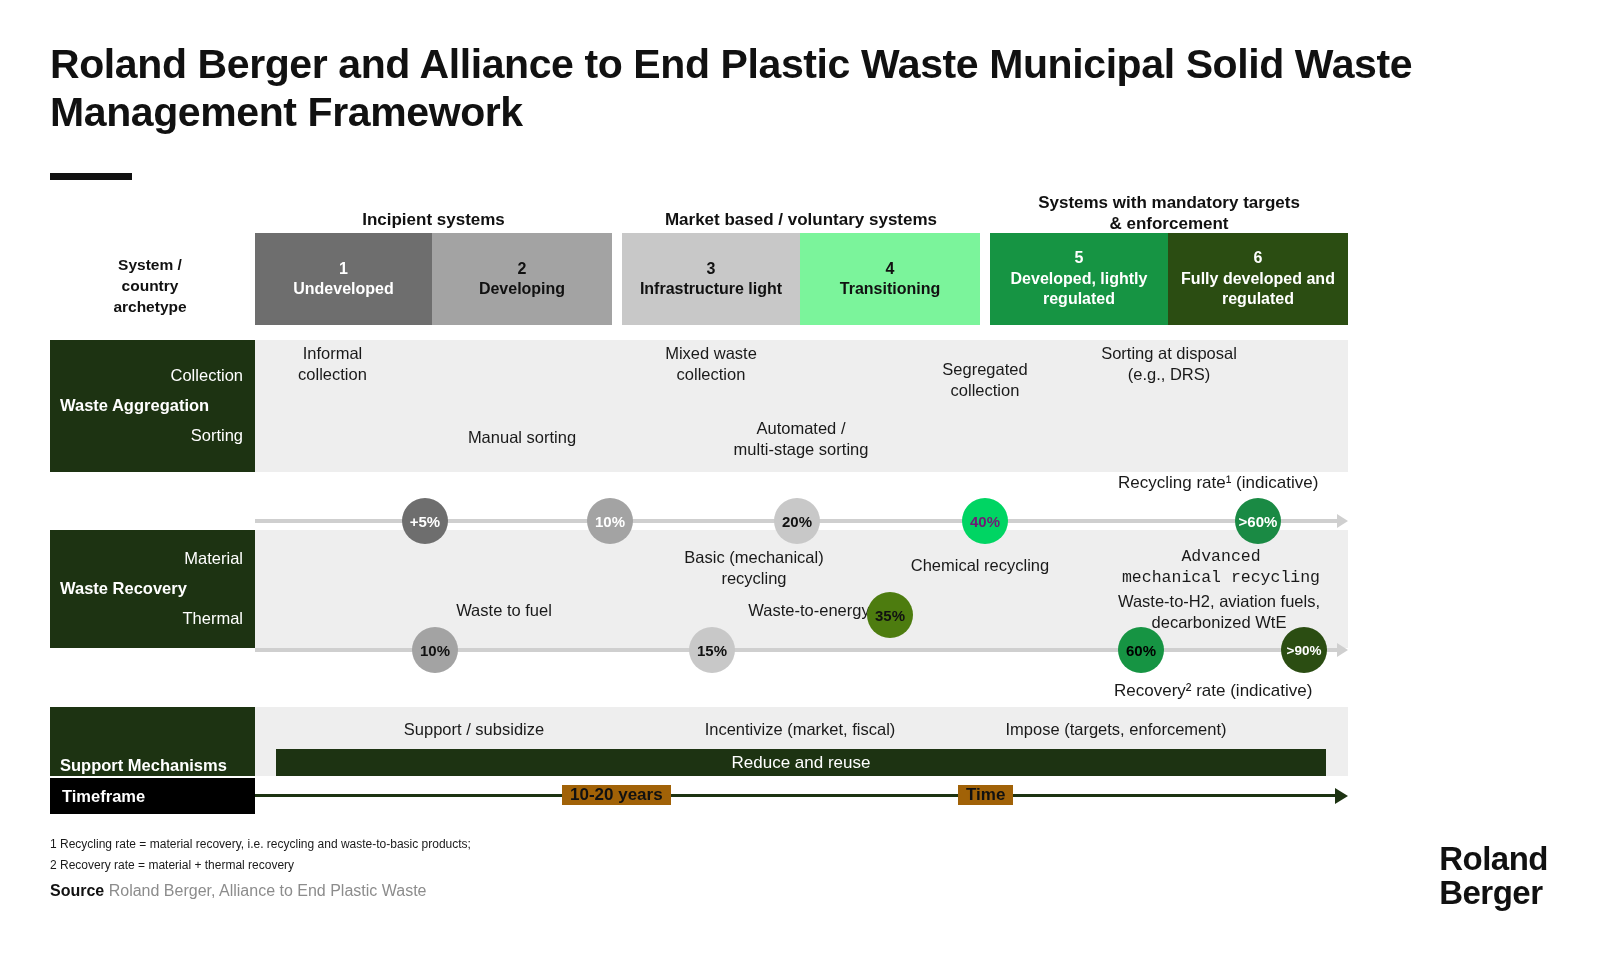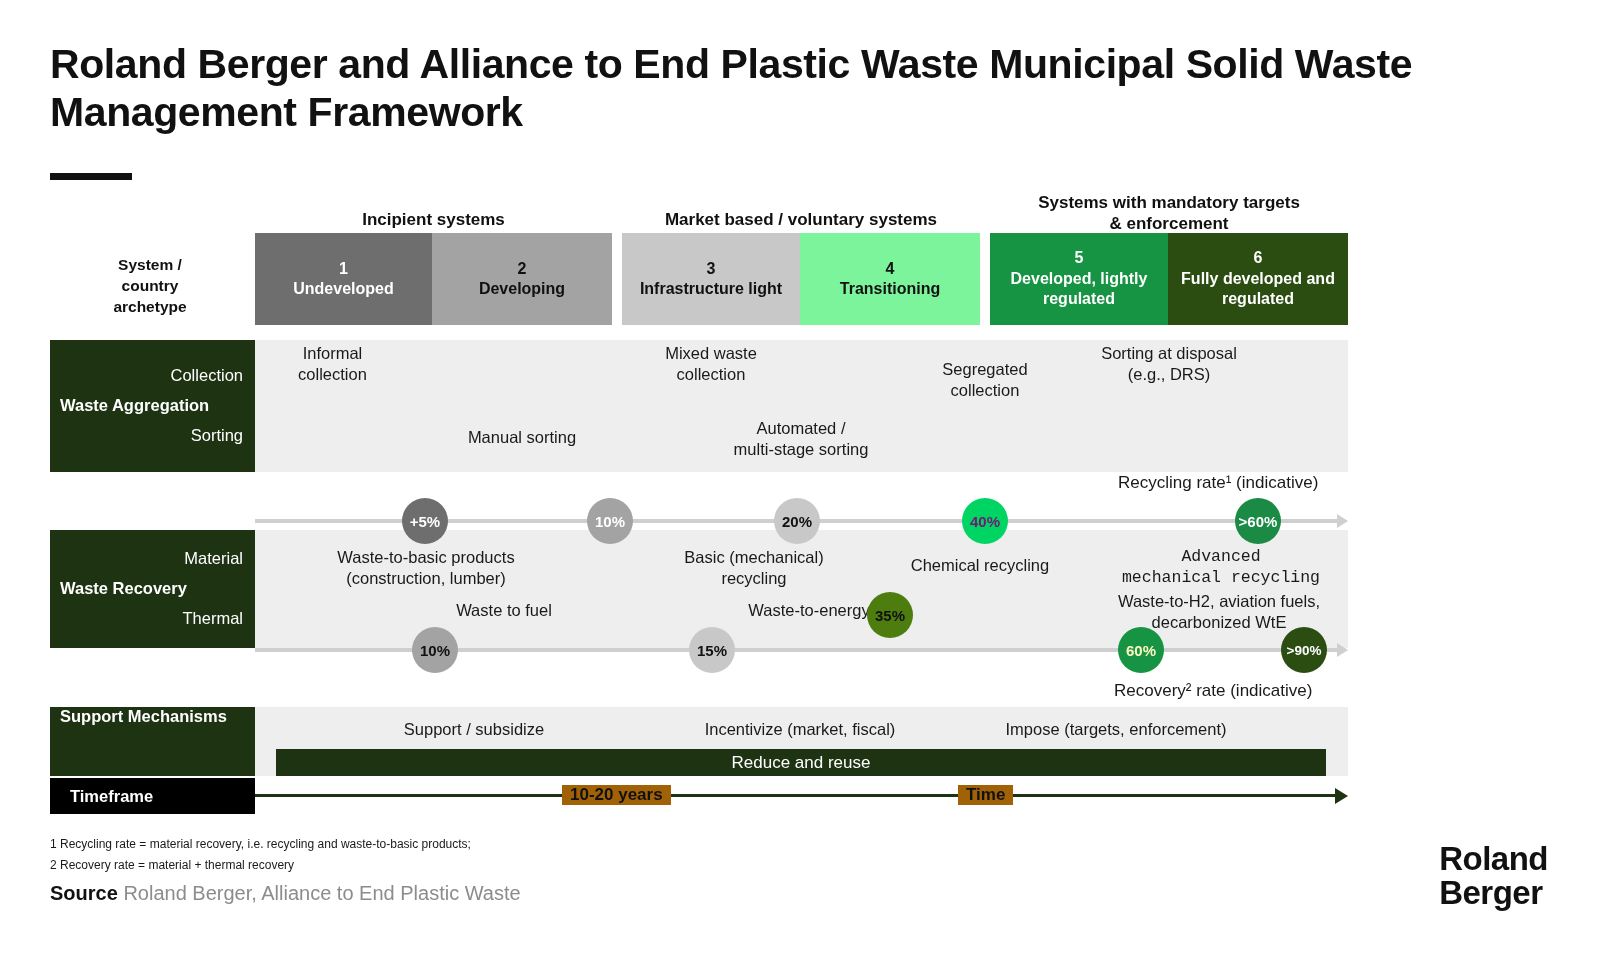--- a/index.html
+++ b/index.html
@@ -76,39 +76,39 @@
   }
 
   
   .reduce-bar{
     position:absolute;background:#1d3312;color:#fff;
     display:flex;align-items:center;justify-content:center;
     font-size:17px;
   }
   .tf-label{
     position:absolute;left:50px;width:205px;background:#000000;color:#fff;
-    display:flex;align-items:center;box-sizing:border-box;padding-left:20px;
+    display:flex;align-items:center;box-sizing:border-box;padding-left:12px;
     font-size:16.5px;font-weight:bold;
   }
   .tf-line{position:absolute;height:3px;background:#1d3312;}
   .tf-arrow{
     position:absolute;width:0;height:0;
     border-top:8px solid transparent;border-bottom:8px solid transparent;
     border-left:13px solid #1d3312;
   }
   .tf-txt{
     position:absolute;font-size:17px;font-weight:bold;color:#111;background:#a16207;
     padding:0 8px;white-space:nowrap;
   }
 
   
   .footnote{
     position:absolute;left:50px;font-size:12px;color:#1a1a1a;line-height:1.35;
   }
-  .source{position:absolute;left:50px;top:882px;font-size:20px;}
+  .source{position:absolute;left:50px;top:882px;font-size:16px;}
   .source .lbl{font-weight:bold;color:#111;}
   .source .val{color:#8c8c8c;}
 
   
   .logo{
     position:absolute;right:52px;top:842px;text-align:left;
     font-size:33px;font-weight:bold;line-height:1.02;color:#111;letter-spacing:-0.5px;
   }
 </style>
 </head>
@@ -191,43 +191,41 @@
 
   <div class="axis" style="left:255px;top:648px;width:1082px;"></div>
   <div class="axis-arrow" style="left:1337px;top:643px;"></div>
 
   <div class="bubble" style="left:402px;top:498px;background:#6e6e6e;color:#ffffff;">+5%</div>
   <div class="bubble" style="left:587px;top:498px;background:#a3a3a3;color:#ffffff;">10%</div>
   <div class="bubble" style="left:774px;top:498px;background:#c8c8c8;color:#111111;">20%</div>
   <div class="bubble" style="left:962px;top:498px;background:#00d563;color:#701a75;">40%</div>
   <div class="bubble" style="left:1235px;top:498px;background:#1a8a44;color:#ffffff;">&gt;60%</div>
 
-  <div class="cell-txt" style="left:296px;top:547px;width:260px;white-space:pre-line;">Waste-to-basic products
-(construction, lumber)</div>
   <div class="cell-txt" style="left:648px;top:547px;width:212px;white-space:pre-line;">Basic (mechanical)
 recycling</div>
   <div class="cell-txt" style="left:880px;top:555px;width:200px;white-space:pre-line;">Chemical recycling</div>
   <div class="cell-txt" style="left:1118px;top:547px;width:206px;white-space:pre-line;font-family:Liberation Mono, monospace;">Advanced
 mechanical recycling</div>
 
   <div class="cell-txt" style="left:402px;top:600px;width:204px;white-space:pre-line;">Waste to fuel</div>
   <div class="cell-txt" style="left:712px;top:600px;width:194px;white-space:pre-line;">Waste-to-energy</div>
   <div class="cell-txt" style="left:1090px;top:591px;width:258px;white-space:pre-line;">Waste-to-H2, aviation fuels,
 decarbonized WtE</div>
 
   <div class="bubble" style="left:412px;top:627px;background:#a3a3a3;color:#111111;">10%</div>
   <div class="bubble" style="left:689px;top:627px;background:#c8c8c8;color:#111111;">15%</div>
   <div class="bubble" style="left:867px;top:592px;background:#4d7c0f;color:#111111;">35%</div>
-  <div class="bubble" style="left:1118px;top:627px;background:#169443;color:#fef9c3;">60%</div>
+  <div class="bubble" style="left:1118px;top:627px;background:#169443;color:#000000;">60%</div>
   <div class="bubble" style="left:1281px;top:627px;background:#2b4d12;color:#ffffff;font-size:13.5px;">&gt;90%</div>
 
   <div class="rate-cap" style="left:1114px;top:681px;">Recovery² rate (indicative)</div>
 
   <div class="panel" style="left:255px;top:707px;width:1093px;height:69px;"></div>
-  <div class="sec-label" style="top:707px;height:69px;justify-content:flex-start;">
+  <div class="sec-label" style="top:707px;height:69px;justify-content:flex-end;">
     <div class="main">Support Mechanisms</div>
   </div>
 
   <div class="cell-txt" style="left:374px;top:719px;width:200px;">Support / subsidize</div>
   <div class="cell-txt" style="left:676px;top:719px;width:248px;">Incentivize (market, fiscal)</div>
   <div class="cell-txt" style="left:962px;top:719px;width:308px;">Impose (targets, enforcement)</div>
 
   <div class="reduce-bar" style="left:276px;top:749px;width:1050px;height:27px;">
     <span>Reduce and reuse</span>
   </div>

